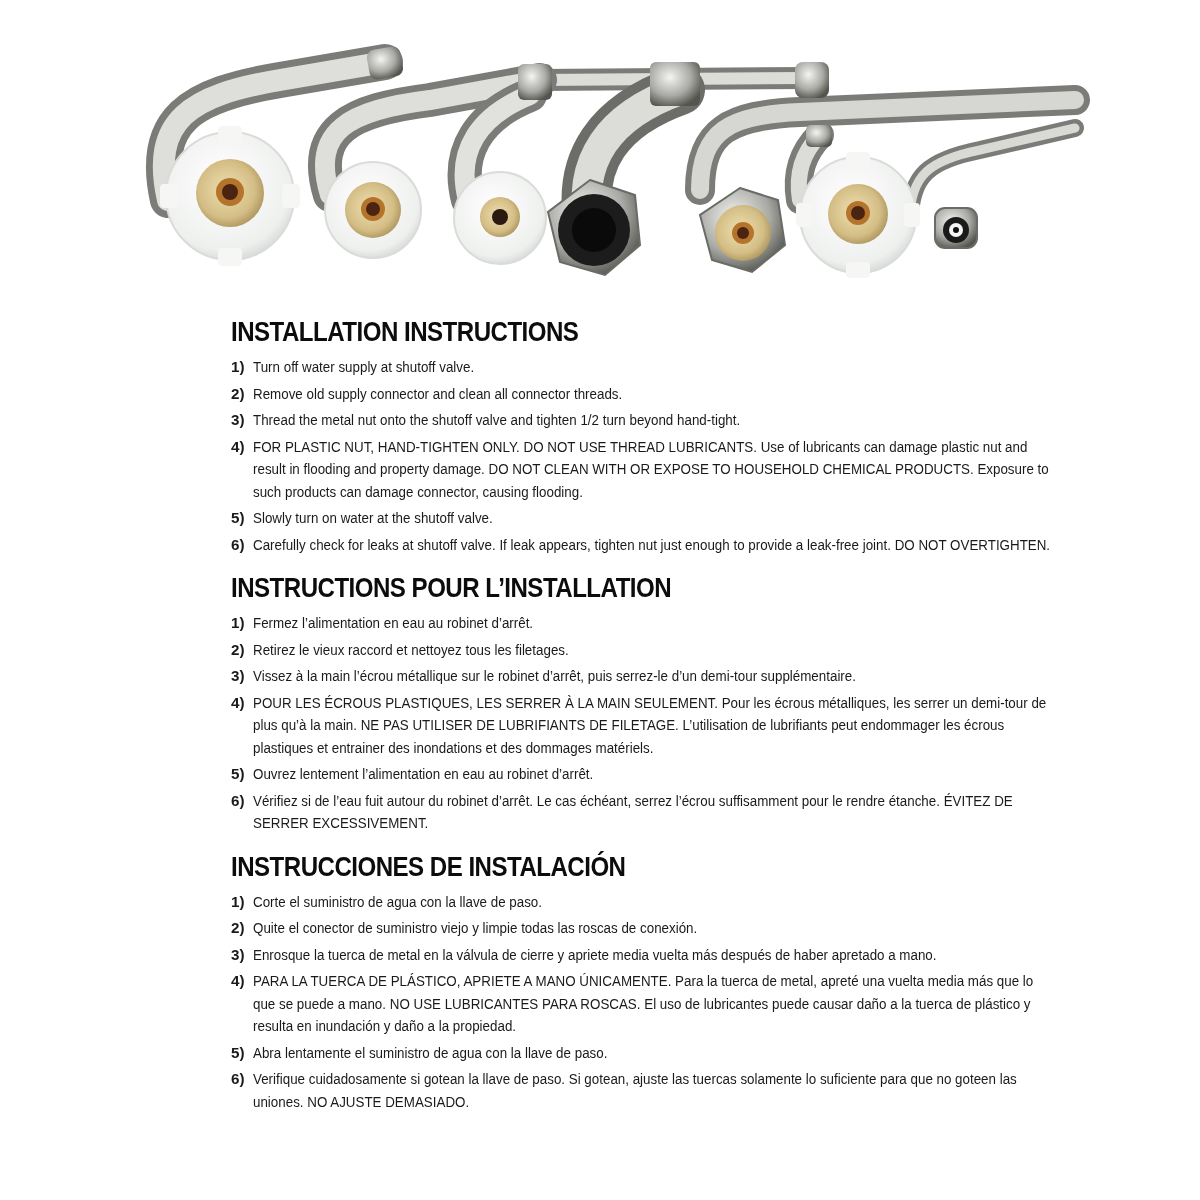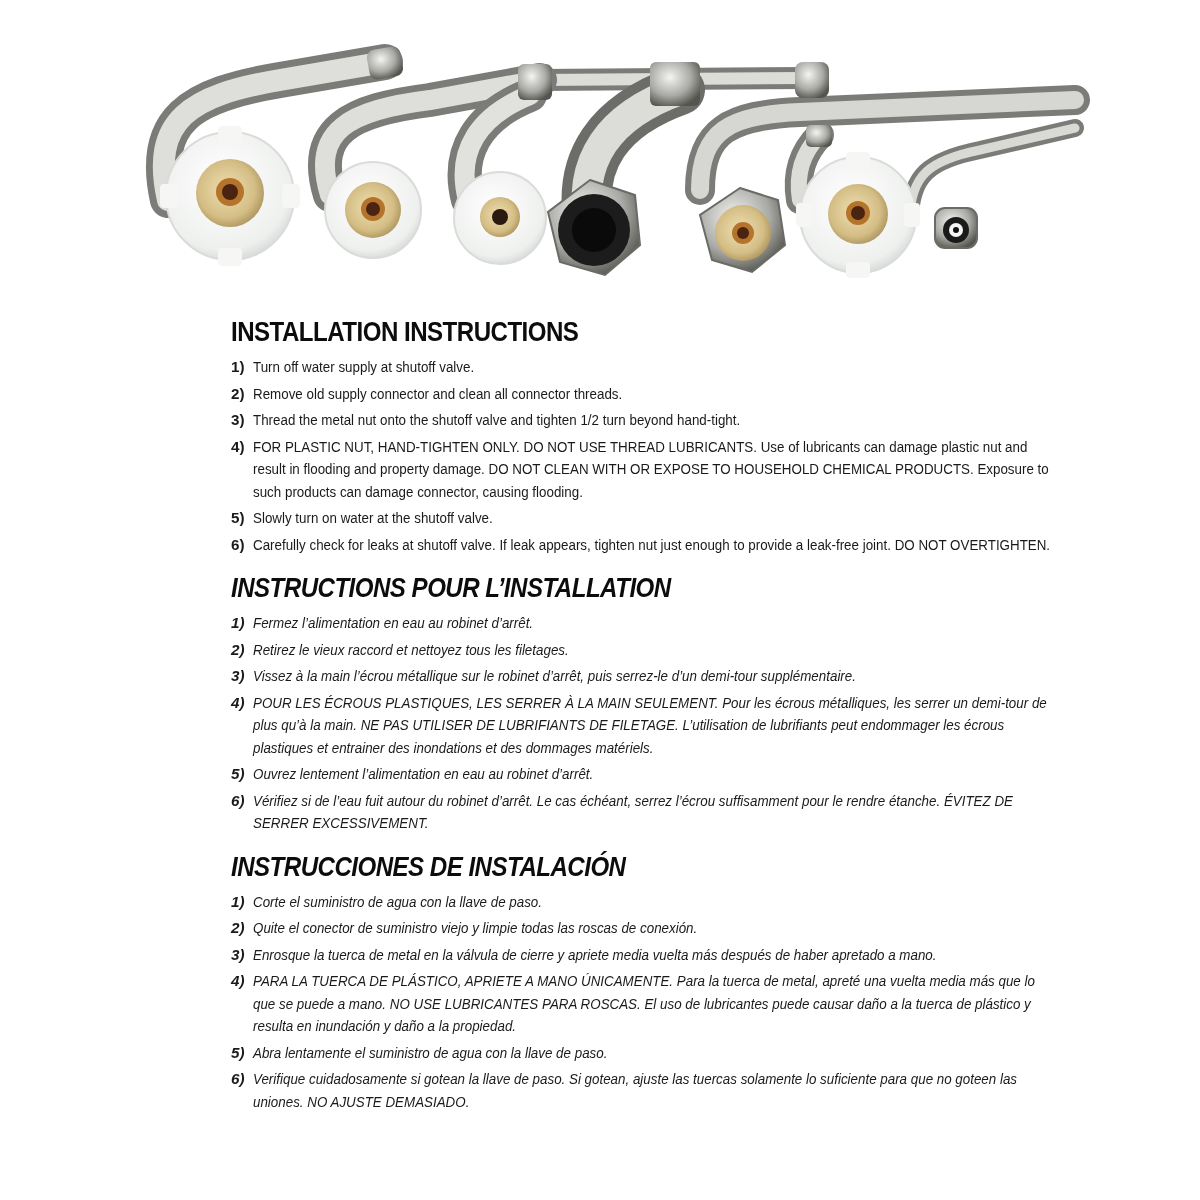--- a/index.html
+++ b/index.html
@@ -1,20 +1,20 @@
 <!DOCTYPE html>
 <html><head>
   <meta charset="utf-8">
   <style>
     html, body { margin: 0; padding: 0; background: #ffffff; }
     body { width: 1200px; height: 1200px; position: relative; overflow: hidden; font-family: "Liberation Sans", sans-serif; color: #111; }
     .photo { position: absolute; left: 0; top: 0; width: 1200px; height: 300px; }
     .content { position: absolute; left: 195px; top: 314px; width: 830px; margin-left: 36px; }
     .section { margin: 0; }
-    .section + .section { margin-top: 14px; font-style: italic; }
+    .section + .section { margin-top: 14px; }
     .h { font-family: "Liberation Sans", sans-serif; font-weight: bold; font-size: 28px; letter-spacing: -0.6px; transform: scaleX(0.86); transform-origin: left center; white-space: nowrap; margin: 0 0 6px 0; line-height: 36px; color: #0c0c0c; }
     ol.steps { list-style: none; margin: 0; padding: 0; }
     ol.steps li { position: relative; padding-left: 22px; font-size: 15.2px; line-height: 22.5px; margin-bottom: 4px; color: #1a1a1a; }
     ol.steps li .num { position: absolute; left: 0; top: 0; font-weight: bold; }
     ol.steps li .txt { display: block; transform: scaleX(0.88); transform-origin: left top; width: 113%; }
   </style>
 </head>
 <body>
 
 <div class="photo">

